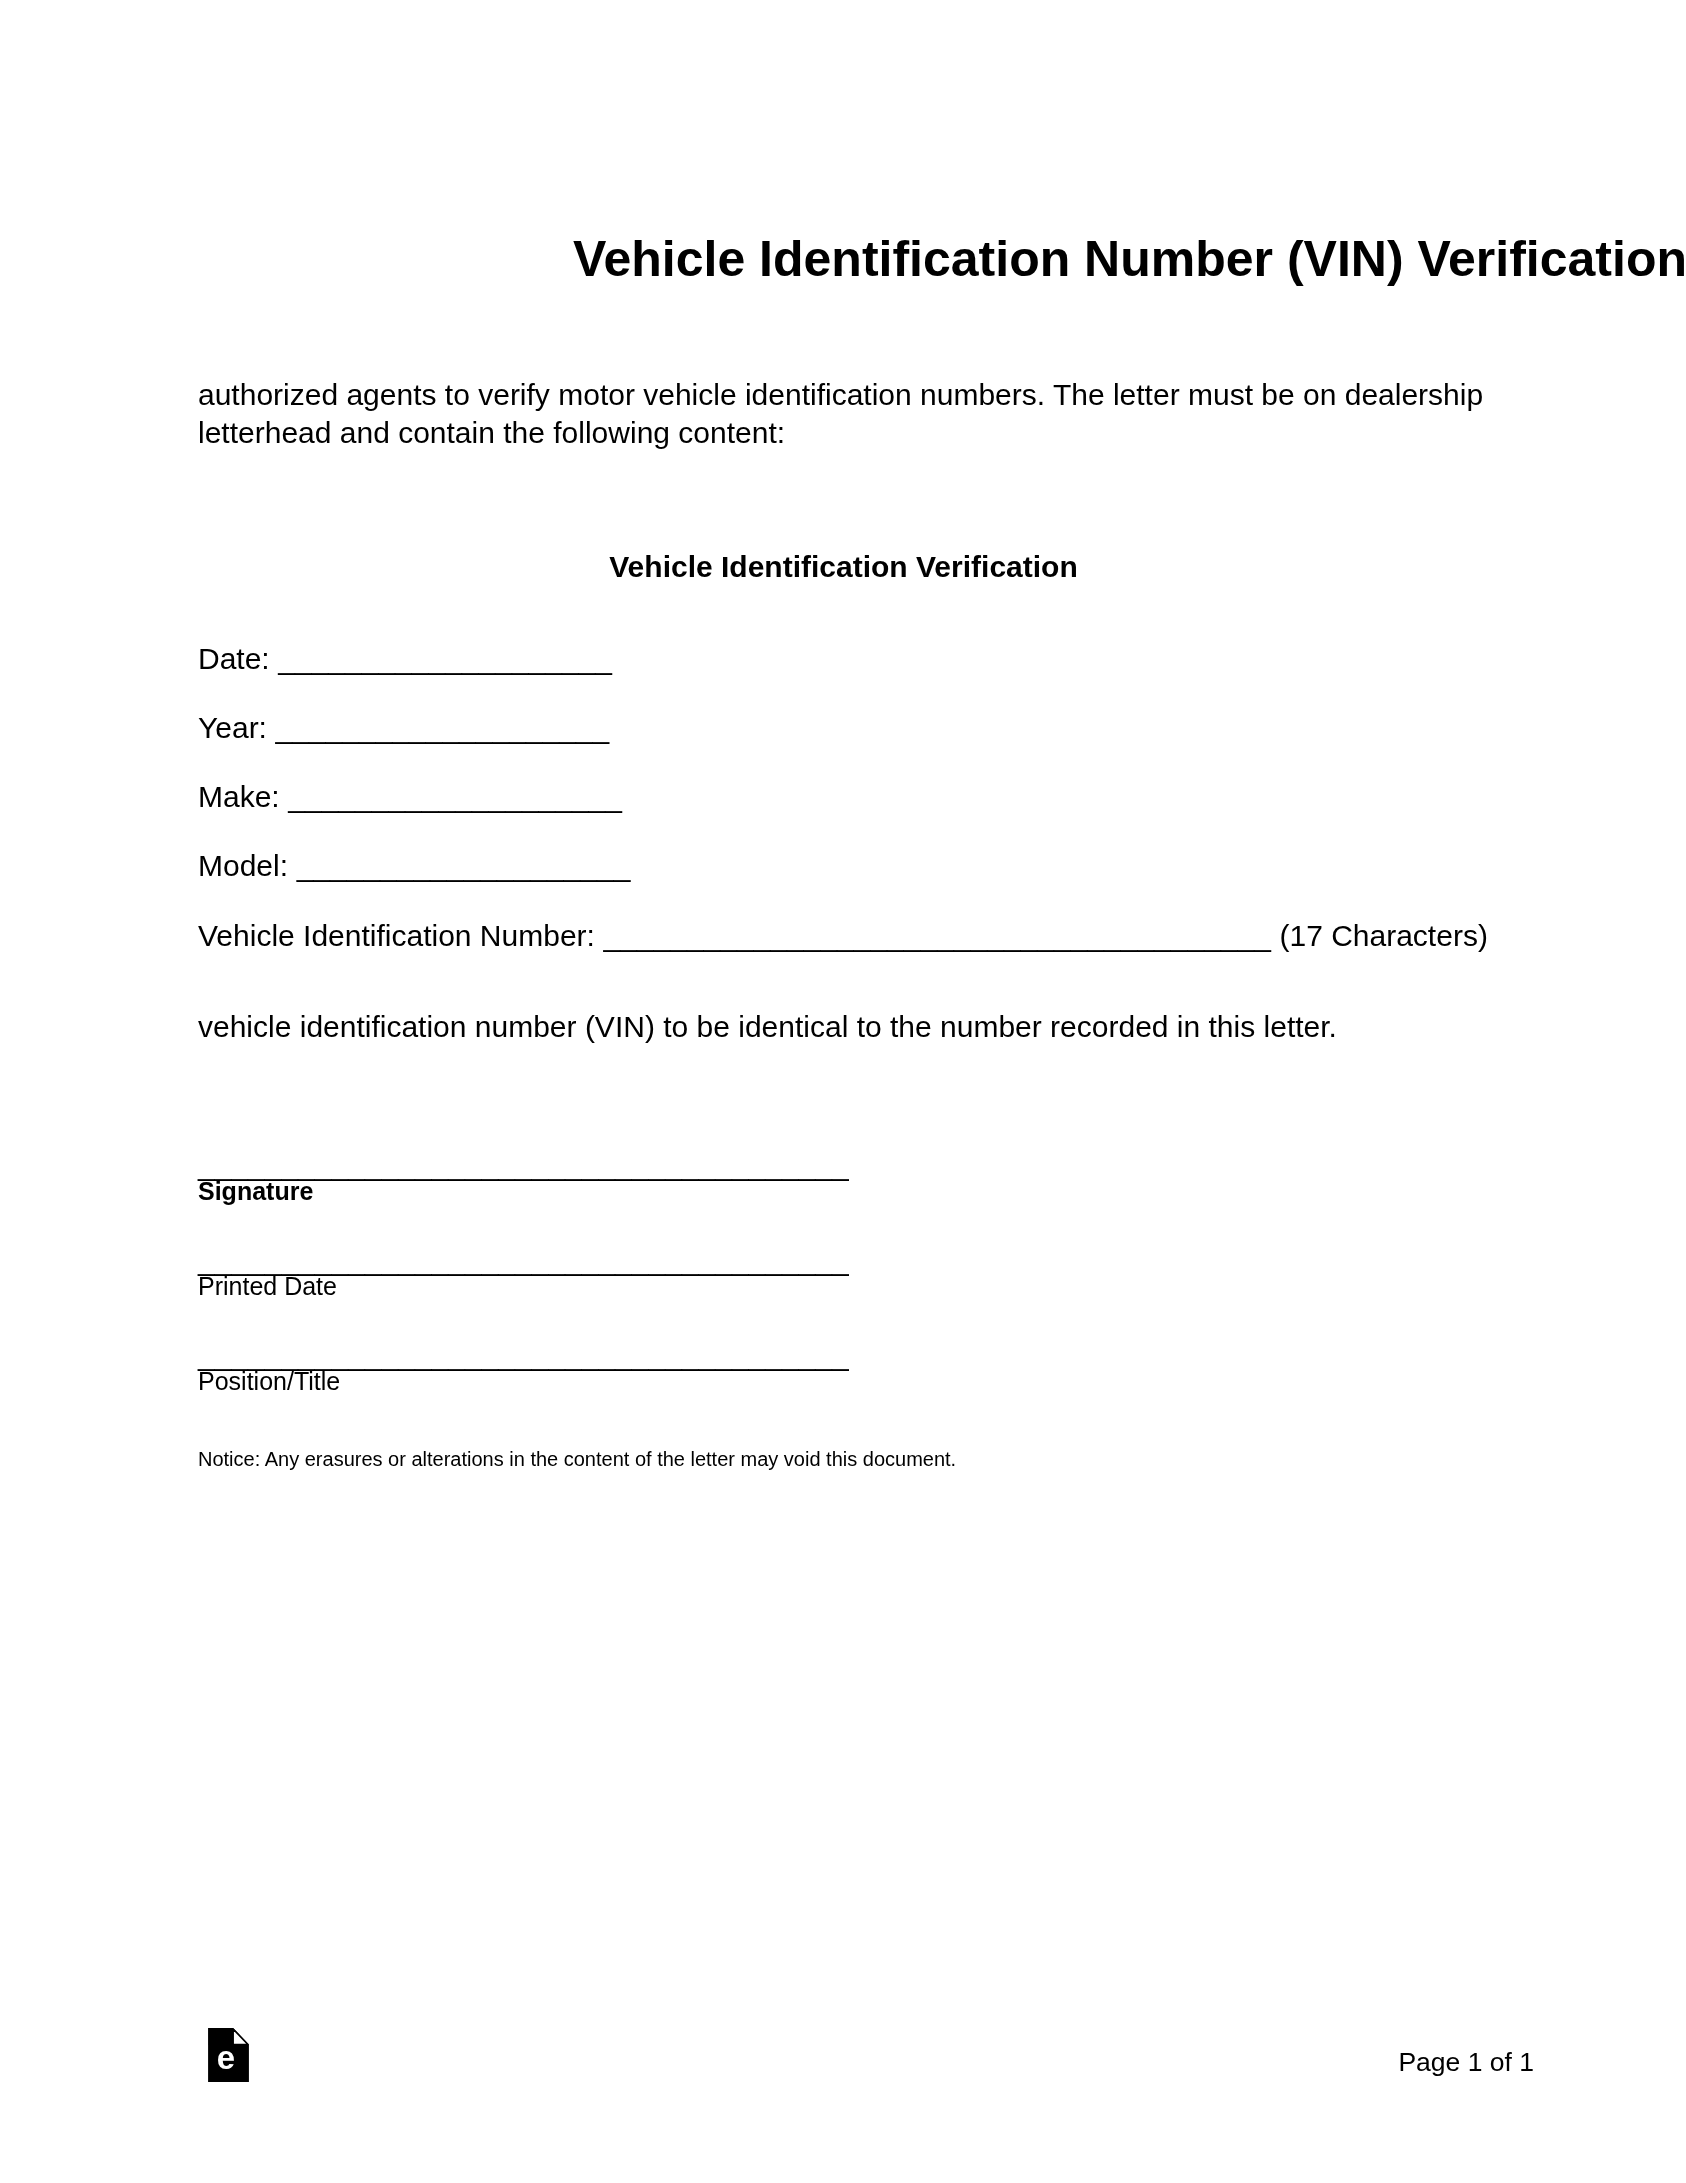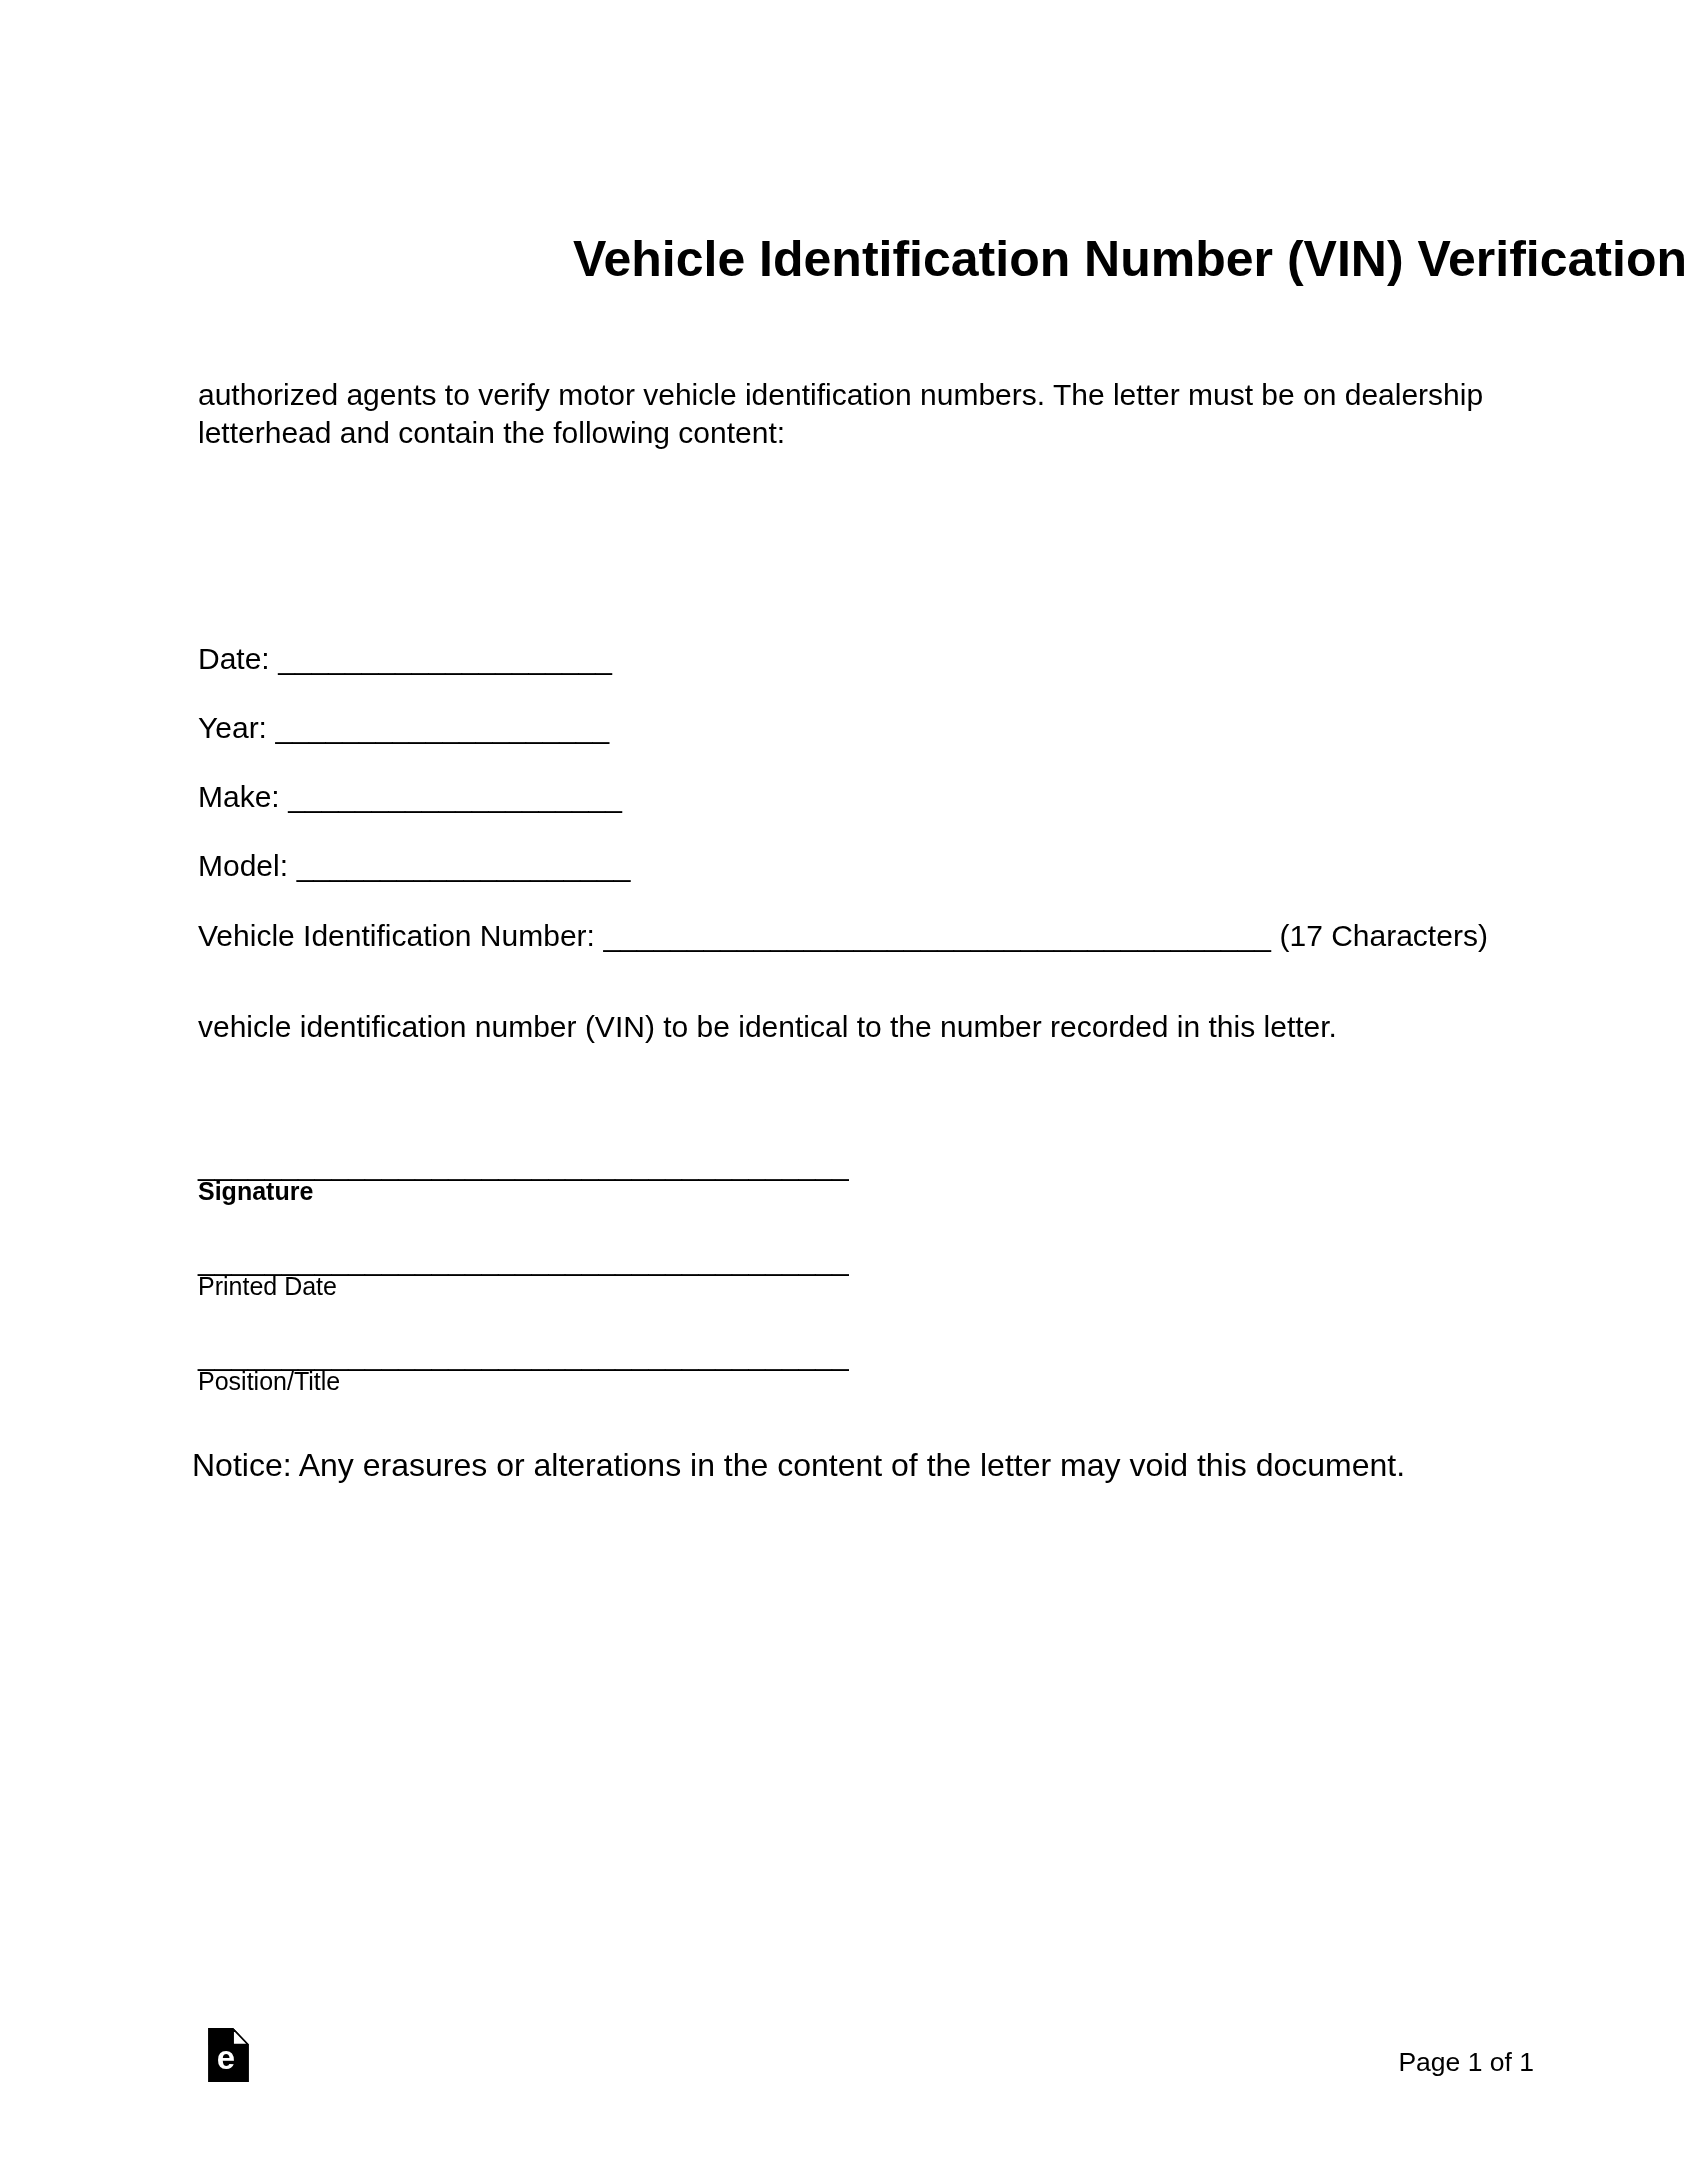--- a/index.html
+++ b/index.html
@@ -82,22 +82,22 @@
   }
   .sig-label.bold { font-weight: bold; }
   .sig-line-1 { top: 1150px; }
   .sig-label-1 { top: 1179px; }
   .sig-line-2 { top: 1245px; }
   .sig-label-2 { top: 1274px; }
   .sig-line-3 { top: 1340px; }
   .sig-label-3 { top: 1369px; }
   .notice {
     top: 1449px;
-    left: 192px;
-    font-size: 32px;
+    left: 198px;
+    font-size: 20px;
     line-height: 1;
     white-space: nowrap;
   }
   .footer-logo {
     top: 2028px;
     left: 208px;
     width: 41px;
     height: 54px;
   }
   .page-indicator {
@@ -114,20 +114,21 @@
 
 <div class="page">
 
   <h1 class="abs doc-title">Vehicle Identification Number (VIN) Verification</h1>
 
   <div class="abs intro">
     <div class="line">authorized agents to verify motor vehicle identification numbers. The letter must be on dealership</div>
     <div class="line">letterhead and contain the following content:</div>
   </div>
 
+  <h2 class="abs section-heading">Vehicle Identification Verification</h2>
 
   <div class="abs field-row row-date">
     <span class="field-label">Date:</span><span class="field-blank">____________________</span>
   </div>
 
   <div class="abs field-row row-year">
     <span class="field-label">Year:</span><span class="field-blank">____________________</span>
   </div>
 
   <div class="abs field-row row-make">

